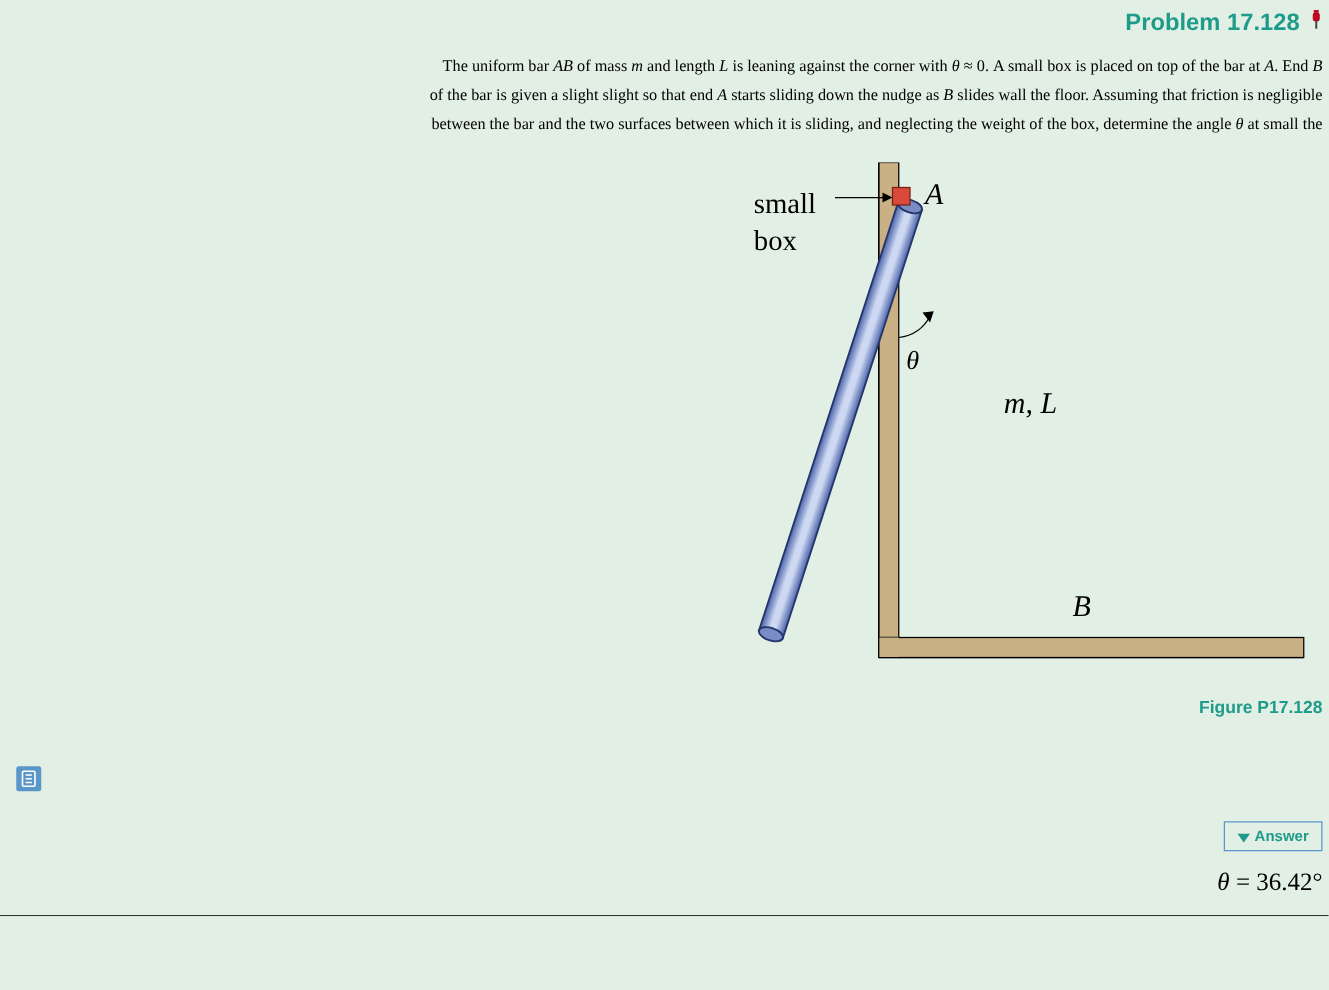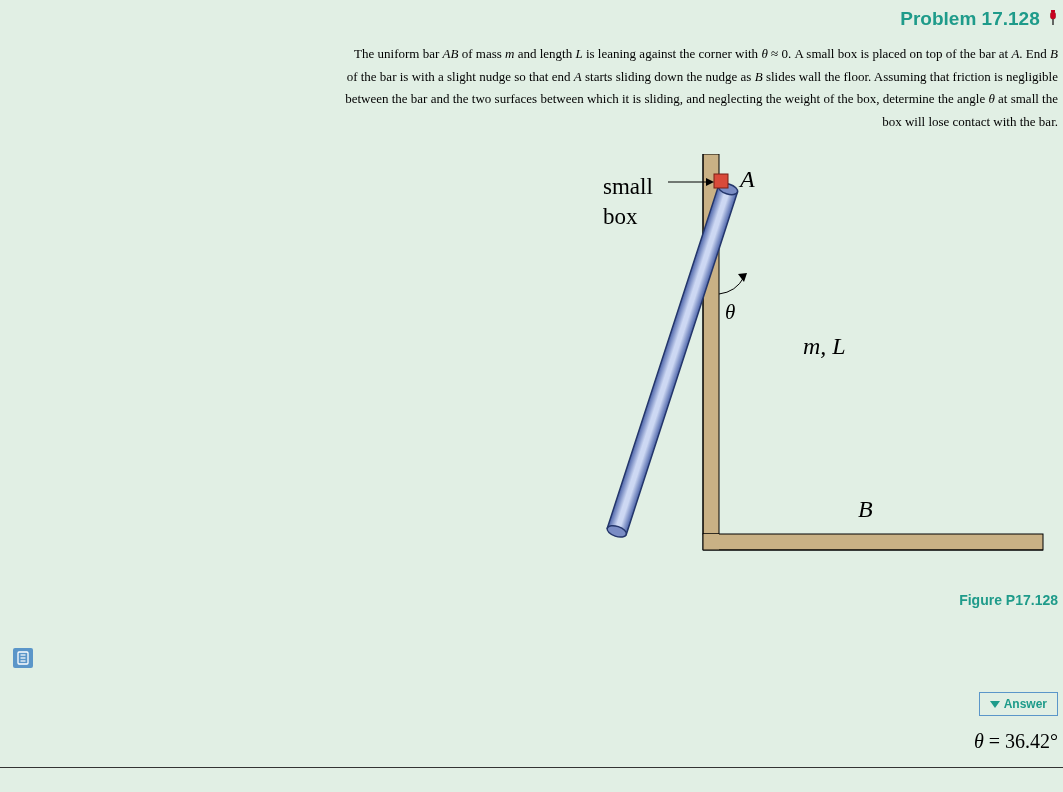--- a/index.html
+++ b/index.html
@@ -34,21 +34,21 @@
   .italic { font-style: italic; }
   .figure-area {
     margin-top: 20px;
     margin-left: 255px;
   }
   .figure-caption {
     color: #1e9b8a;
     font-family: Arial, Helvetica, sans-serif;
     font-weight: bold;
     font-size: 14px;
-    margin-top: 24px;
+    margin-top: 12px;
   }
   .toolbar-icon {
     width: 20px;
     height: 20px;
     background: #5b96c9;
     border-radius: 2px;
     margin: 40px 0 10px 8px;
     display: flex;
     align-items: center;
     justify-content: center;
@@ -94,23 +94,22 @@
       <svg width="10" height="16" viewBox="0 0 10 16">
         <rect x="3" y="0" width="4" height="2" fill="#c02"></rect>
         <rect x="2.5" y="2" width="5" height="7" rx="2" fill="#c02" stroke="#800" stroke-width="0.5"></rect>
         <rect x="4.2" y="9" width="1.6" height="6" fill="#444"></rect>
       </svg>
     </span>
   </div>
 
   <div class="problem-text">
     <span>The uniform bar </span><span class="italic">AB</span><span> of mass </span><span class="italic">m</span><span> and length </span><span class="italic">L</span><span> is leaning against the corner with </span><span class="italic">θ</span><span> ≈ 0. A small box is placed on top of the bar at </span><span class="italic">A</span><span>. End </span><span class="italic">B</span><br>
-    <span>of the bar is with a slight nudge so that end </span><span class="italic">A</span><span> starts sliding down the nudge as </span><span class="italic">B</span><span> slides wall the floor. Assuming that friction is negligible</span><br>
+    <span>of the bar is given a slight slight so that end </span><span class="italic">A</span><span> starts sliding down the nudge as </span><span class="italic">B</span><span> slides wall the floor. Assuming that friction is negligible</span><br>
     <span>between the bar and the two surfaces between which it is sliding, and neglecting the weight of the box, determine the angle </span><span class="italic">θ</span><span> at small the</span><br>
-    <span>box will lose contact with the bar.</span>
   </div>
 
   <div class="figure-area">
     <svg width="470" height="410" viewBox="0 0 470 410">
 
       <rect x="115" y="0" width="16" height="380" fill="#c9b185" stroke="#000" stroke-width="1"></rect>
 
       <rect x="115" y="380" width="340" height="16" fill="#c9b185" stroke="#000" stroke-width="1"></rect>
       <rect x="115" y="380" width="16" height="16" fill="#c9b185" stroke="none"></rect>
       <line x1="115" y1="0" x2="115" y2="396" stroke="#000" stroke-width="1"></line>

